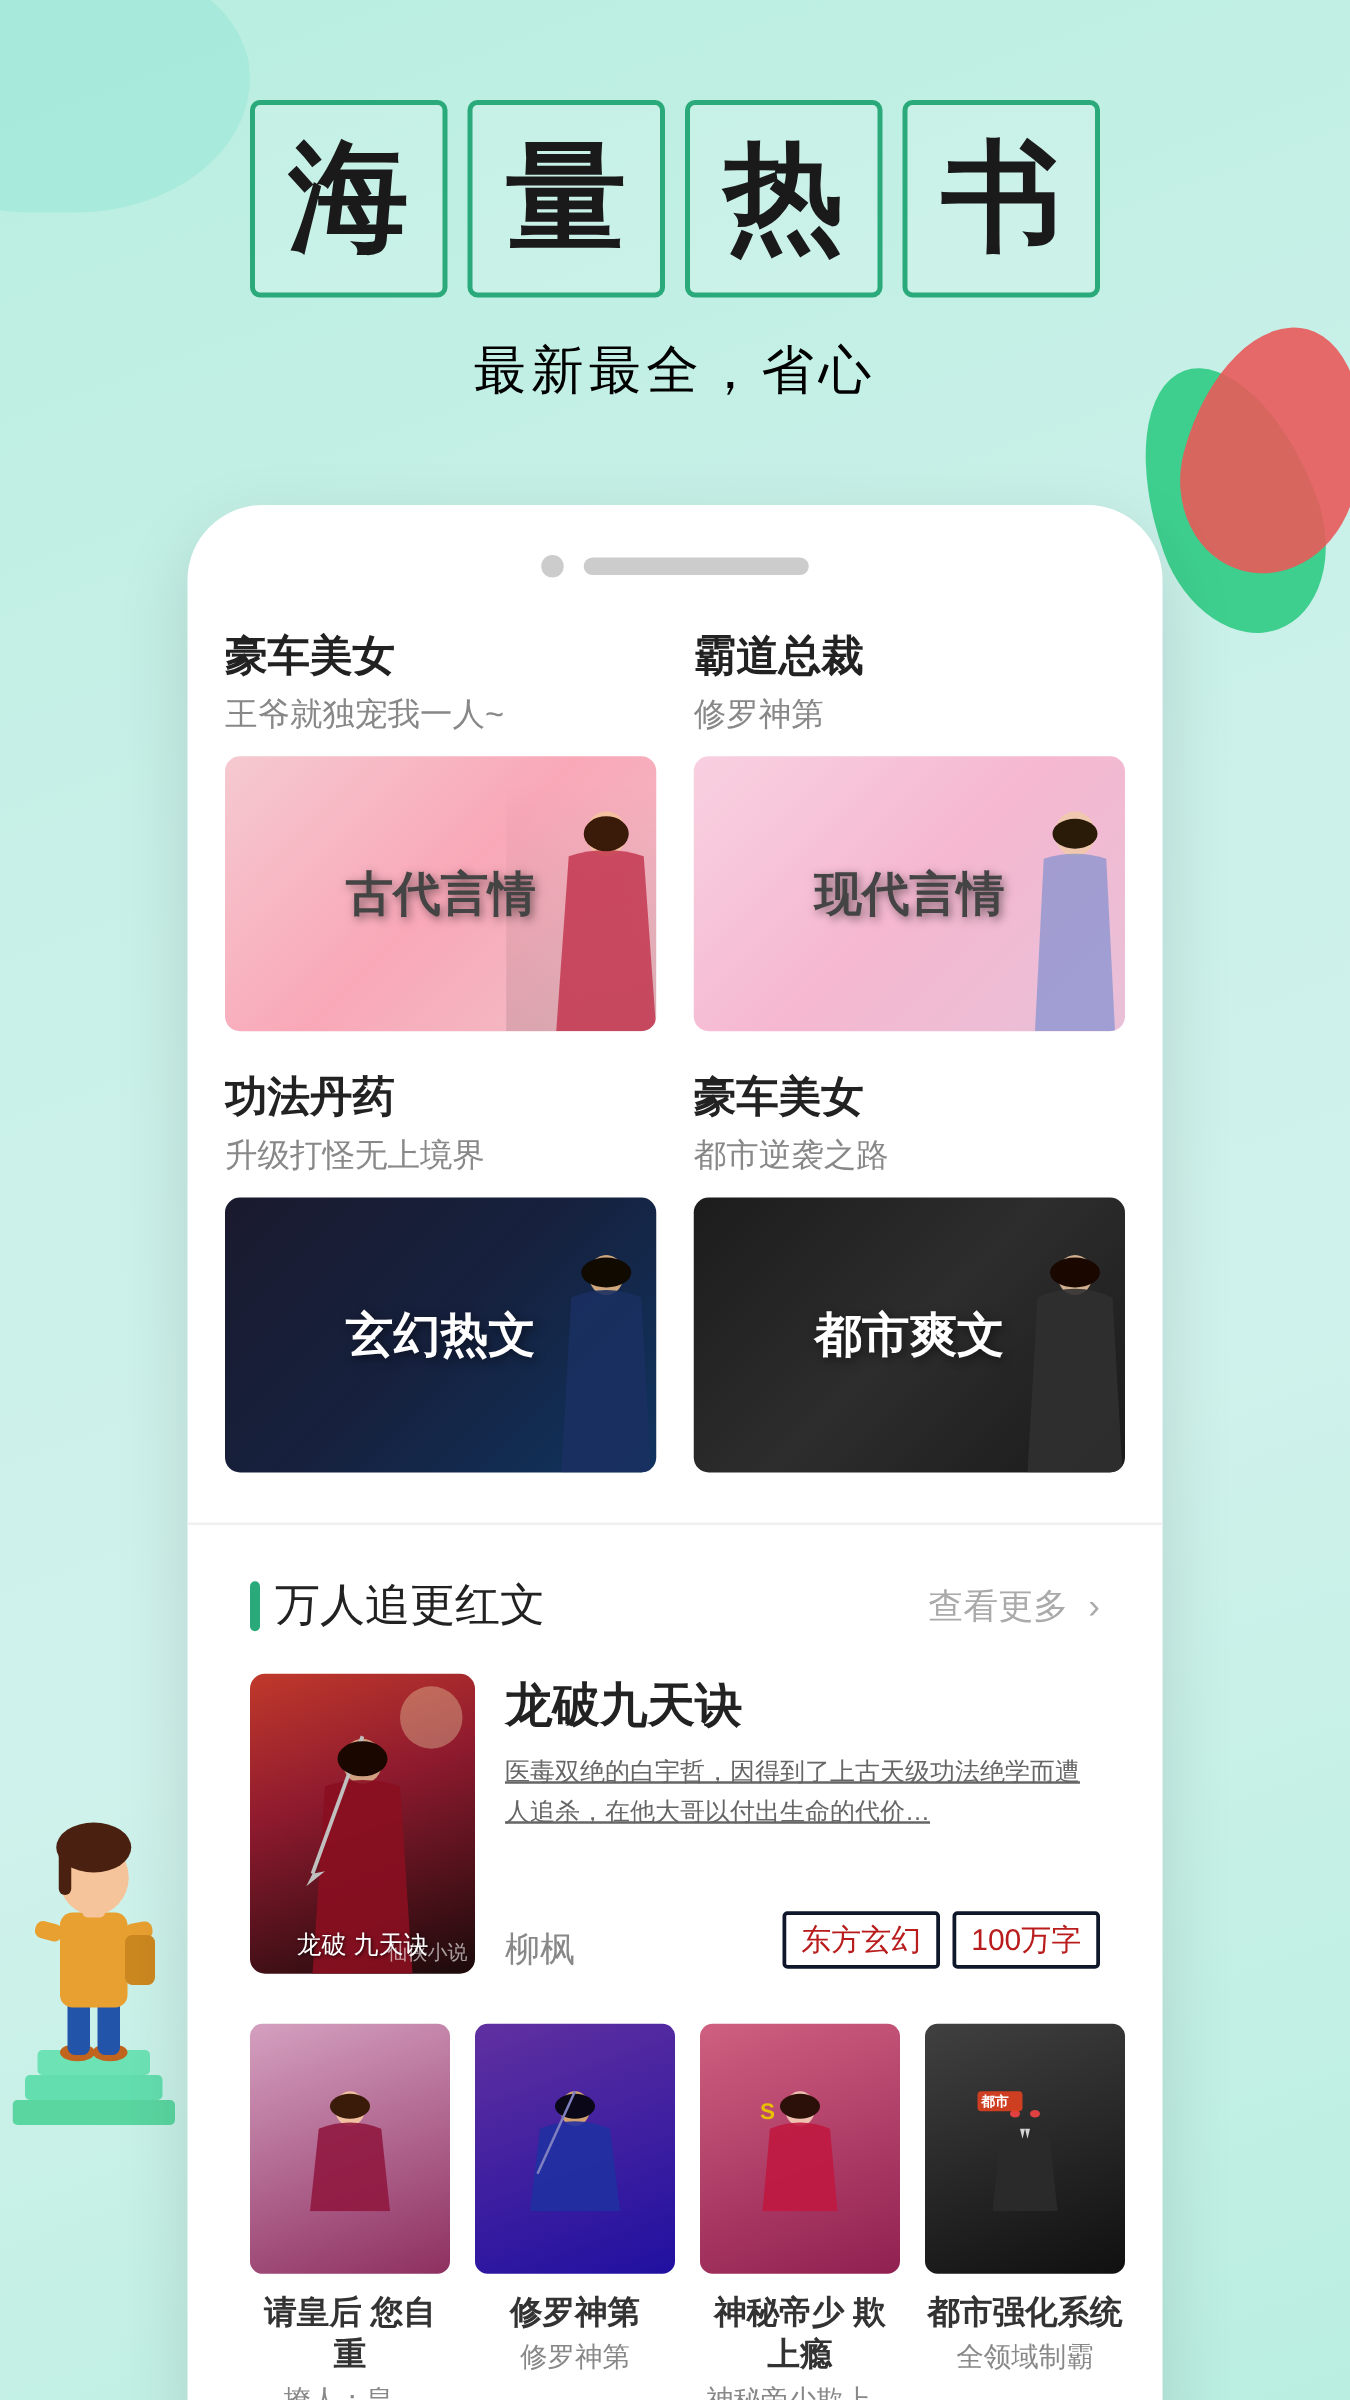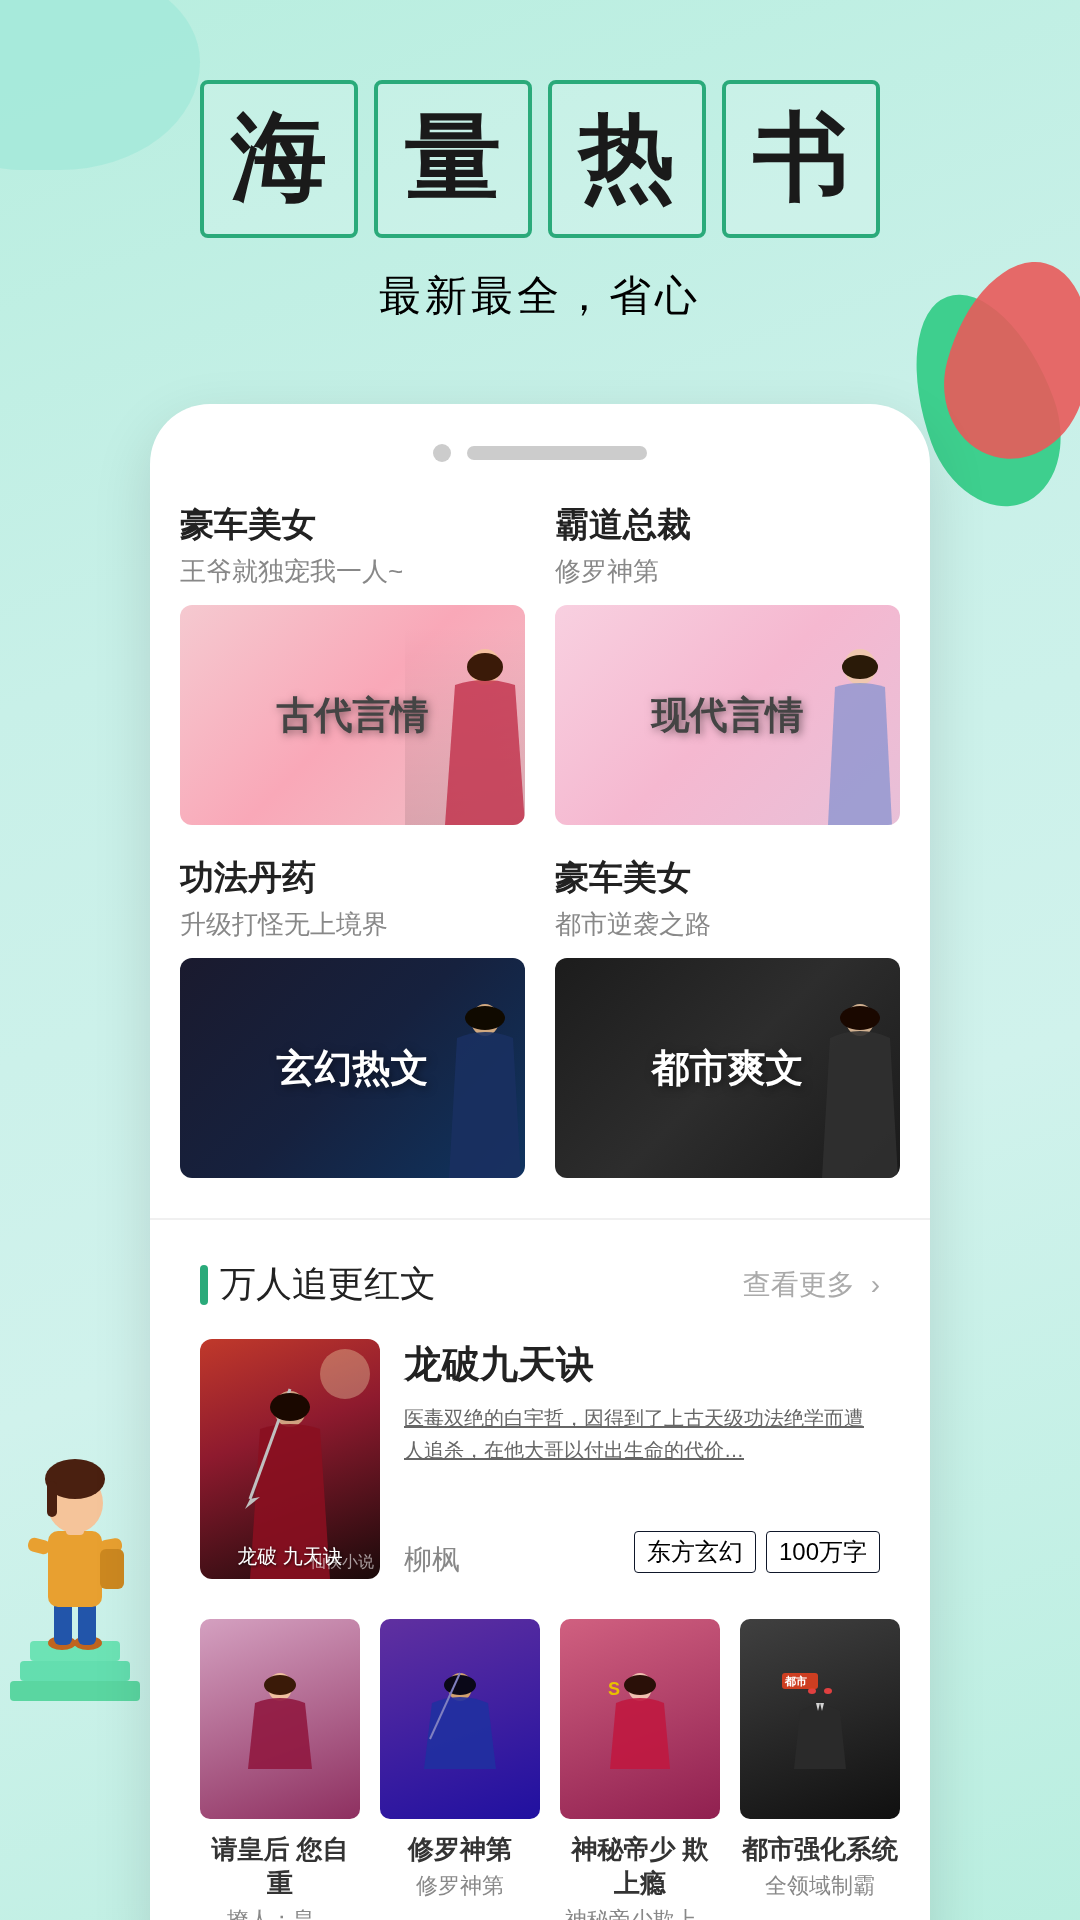--- a/index.html
+++ b/index.html
@@ -236,22 +236,22 @@
       font-size: 28px;
       color: #888;
       margin-top: 17px;
     }
     .featured-tags {
       display: flex;
       gap: 10px;
     }
     .tag {
       font-size: 24px;
-      color: #000000;
-      border: 1px solid #0f172a;
+      color: #b91c1c;
+      border: 3px solid #0f172a;
       padding: 4px 12px;
       border-radius: 4px;
     }
 
     
     .small-books {
       display: grid;
       grid-template-columns: repeat(4, 1fr);
       gap: 20px;
     }

